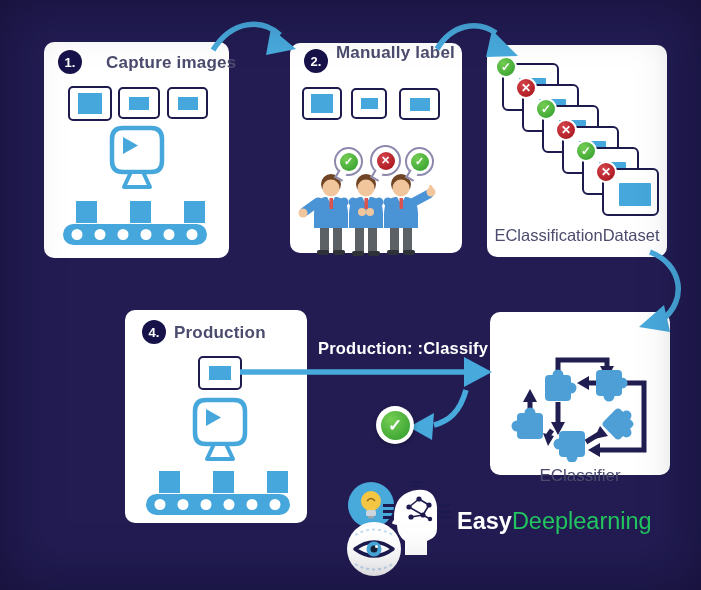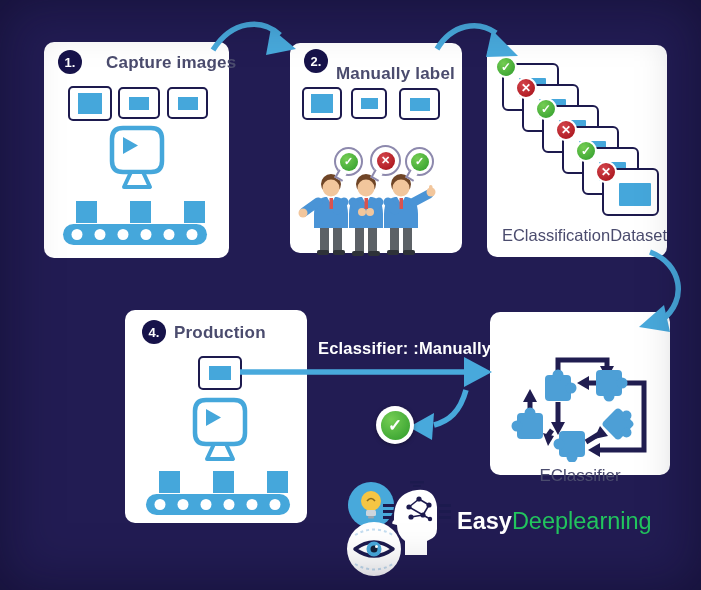--- a/index.html
+++ b/index.html
@@ -83,21 +83,21 @@
         <circle cx="40" cy="34.5" r="5.5" fill="#fff"></circle>
       <circle cx="63" cy="34.5" r="5.5" fill="#fff"></circle>
         <circle cx="86" cy="34.5" r="5.5" fill="#fff"></circle>
       <circle cx="109" cy="34.5" r="5.5" fill="#fff"></circle>
         <circle cx="132" cy="34.5" r="5.5" fill="#fff"></circle>
     </svg>
   </div>
 
   <div class="card" style="left:290px;top:43px;width:172px;height:210px;">
     <div class="badge-num" style="left:14px;top:6px;">2.</div>
-    <div class="card-title" style="left:46px;top:21px;">Manually label</div>
+    <div class="card-title" style="left:46px;top:0;">Manually label</div>
 
     <div class="thumb" style="left:12px;top:44px;width:36px;height:29px;">
         <div class="fill" style="width:22px;height:19px;"></div>
       </div>
     <div class="thumb" style="left:61px;top:45px;width:32px;height:27px;">
         <div class="fill" style="width:17px;height:11px;"></div>
       </div>
     <div class="thumb" style="left:109px;top:45px;width:37px;height:28px;">
         <div class="fill" style="width:20px;height:13px;"></div>
       </div>
@@ -181,21 +181,21 @@
         <div class="mark stack-badge cross">✕</div>
       </div>
     <div class="stack-frame" style="left:95px;top:102px;">
         <div class="fill"></div>
         <div class="mark stack-badge check">✓</div>
       </div>
     <div class="stack-frame" style="left:115px;top:123px;">
         <div class="fill" style="width:32px;height:23px;"></div>
         <div class="mark stack-badge cross">✕</div>
       </div>
-    <div class="dataset-label" style="top:181px;text-align:right;">EClassificationDataset</div>
+    <div class="dataset-label" style="top:181px;">EClassificationDataset</div>
   </div>
 
 
   <div class="card" style="left:125px;top:310px;width:182px;height:213px;">
     <div class="badge-num" style="left:17px;top:10px;">4.</div>
     <div class="card-title" style="left:49px;top:13px;">Production</div>
 
     <div class="thumb" style="left:73px;top:46px;width:40px;height:30px;">
         <div class="fill" style="width:22px;height:14px;"></div>
       </div>
@@ -213,21 +213,21 @@
       <rect x="3" y="24" width="144" height="21" rx="10.5" fill="#45a7db"></rect>
       <circle cx="17" cy="34.5" r="5.5" fill="#fff"></circle>
         <circle cx="40" cy="34.5" r="5.5" fill="#fff"></circle>
       <circle cx="63" cy="34.5" r="5.5" fill="#fff"></circle>
         <circle cx="86" cy="34.5" r="5.5" fill="#fff"></circle>
       <circle cx="109" cy="34.5" r="5.5" fill="#fff"></circle>
         <circle cx="132" cy="34.5" r="5.5" fill="#fff"></circle>
     </svg>
   </div>
 
-  <div class="step-label" style="left:318px;top:339px;">Eclassifier: :Manually</div>
+  <div class="step-label" style="left:318px;top:339px;">Production: :Classify</div>
 
   <div class="result-badge" style="left:376px;top:406px;">
     <div class="mark check">✓</div>
   </div>
 
   <div class="card" style="left:490px;top:312px;width:180px;height:163px;">
     <svg class="abs" style="left:12px;top:26px;" width="156" height="124" viewBox="0 0 156 124">
       <g stroke="#201d50" stroke-width="5" fill="none">
         <path d="M56 38 L56 22 L105 22 L105 30"></path>
         <path d="M95 45 L87 45"></path>

